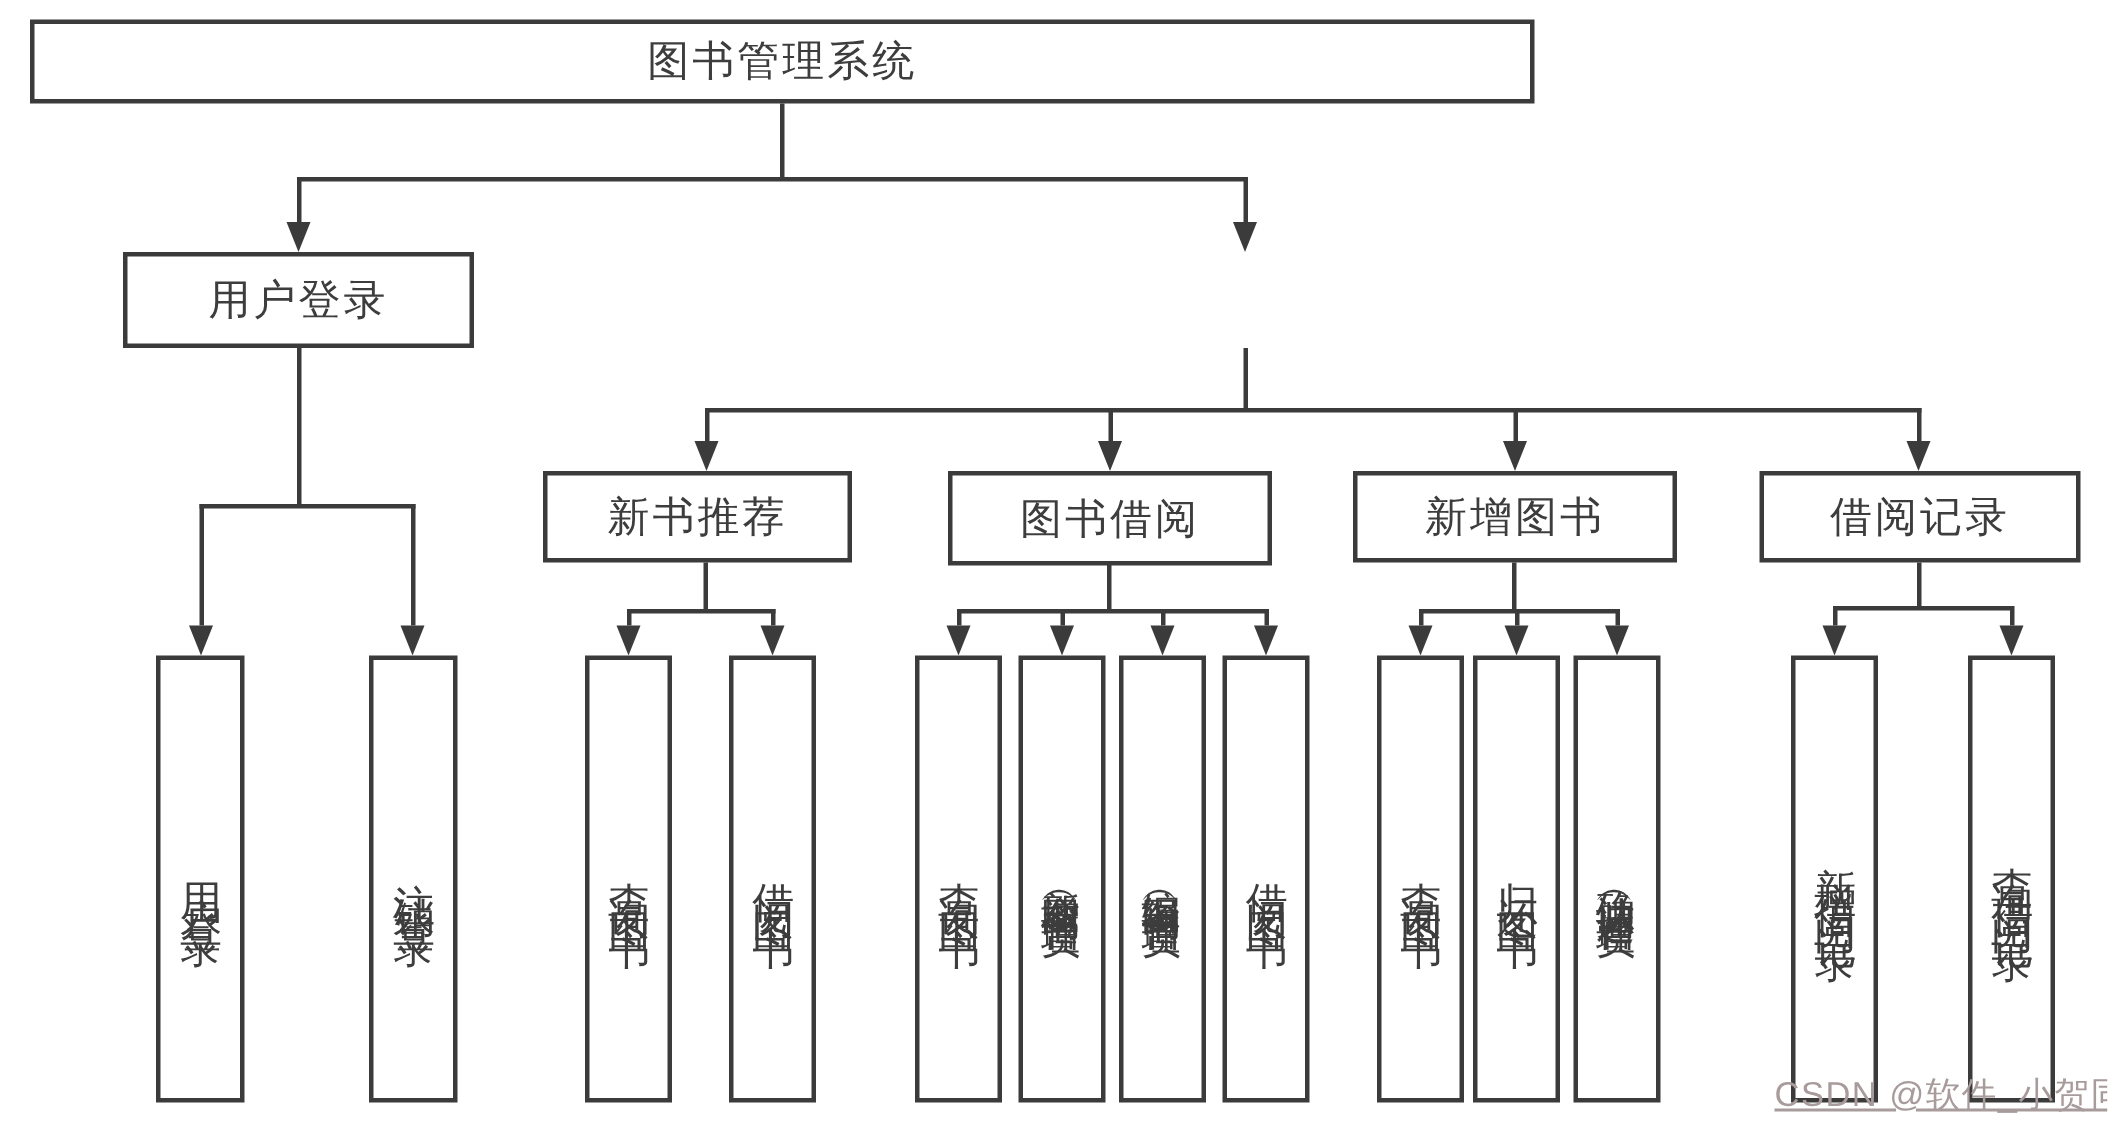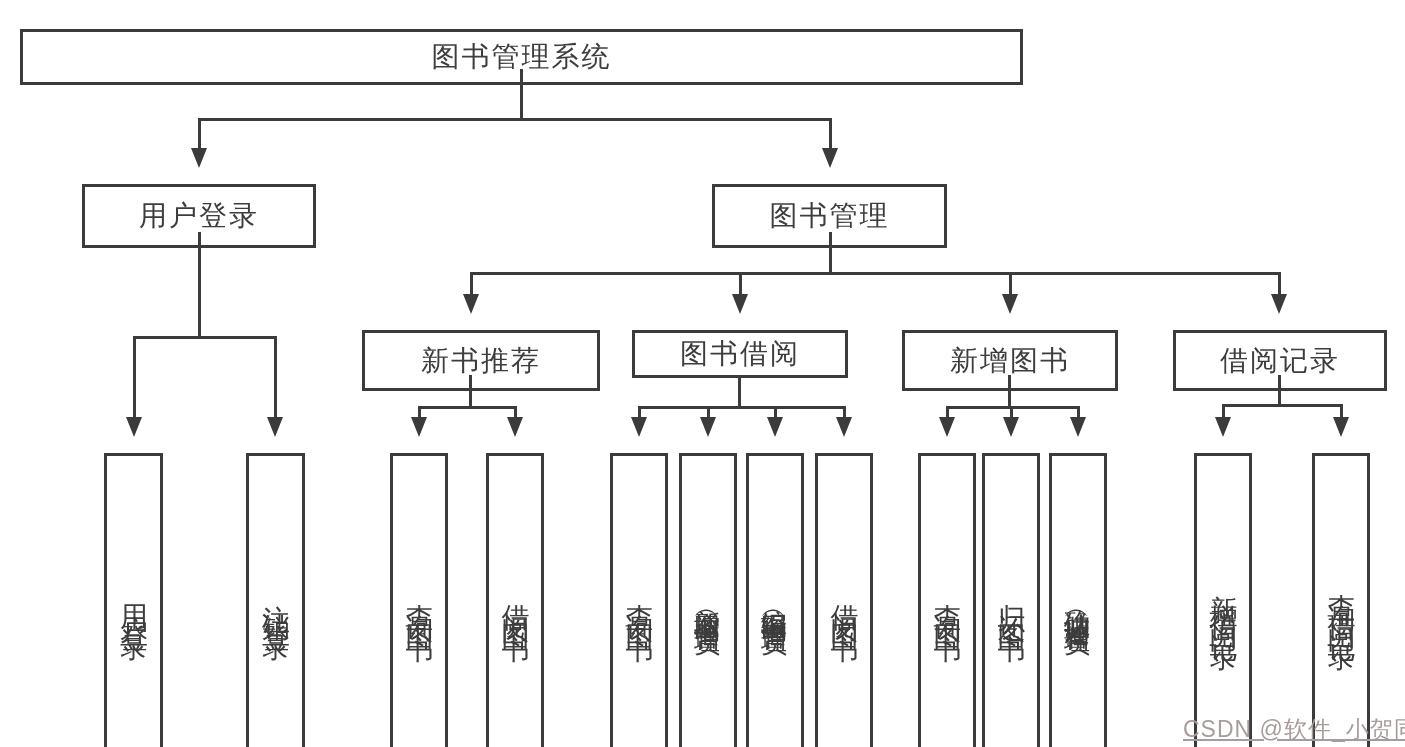--- a/index.html
+++ b/index.html
@@ -17,21 +17,20 @@
     overflow:hidden;
   }
   .box{
     position:absolute;
     border:3px solid var(--line);
     background:#fff;
     display:flex;align-items:center;justify-content:center;
     font-size:28px;
     letter-spacing:2px;
     color:var(--text);
-    margin-top:16px;
   }
   .leaf{
     top:437px;height:298px;
   }
   .vtext{
     writing-mode:vertical-rl;
     text-orientation:mixed;
     letter-spacing:10px;
     font-size:28px;
     letter-spacing:10px;
@@ -72,23 +71,20 @@
     <div class="vline" style="left:520px;top:69px;height:49px;"></div>
     <div class="hline" style="left:198px;top:118px;width:634px;"></div>
     <div class="vline" style="left:198px;top:118px;height:32px;"></div>
     <div class="arrowhead" style="left:191px;top:148px;"></div>
     <div class="vline" style="left:829px;top:118px;height:32px;"></div>
     <div class="arrowhead" style="left:822px;top:148px;"></div>
   </div>
 
   <div class="box" style="left:82px;top:168px;width:234px;height:64px;">
     <span>用户登录</span>
-  </div>
-  <div class="box" style="left:712px;top:168px;width:235px;height:64px;">
-    <span>图书管理</span>
   </div>
 
   <div>
     <div class="vline" style="left:198px;top:232px;height:104px;"></div>
     <div class="hline" style="left:133px;top:336px;width:144px;"></div>
     <div class="vline" style="left:133px;top:336px;height:81px;"></div>
     <div class="arrowhead" style="left:126px;top:417px;"></div>
     <div class="vline" style="left:274px;top:336px;height:81px;"></div>
     <div class="arrowhead" style="left:267px;top:417px;"></div>
   </div>
@@ -99,24 +95,24 @@
     <div class="vline" style="left:470px;top:272px;height:24px;"></div>
     <div class="arrowhead" style="left:463px;top:294px;"></div>
     <div class="vline" style="left:739px;top:272px;height:24px;"></div>
     <div class="arrowhead" style="left:732px;top:294px;"></div>
     <div class="vline" style="left:1009px;top:272px;height:24px;"></div>
     <div class="arrowhead" style="left:1002px;top:294px;"></div>
     <div class="vline" style="left:1278px;top:272px;height:24px;"></div>
     <div class="arrowhead" style="left:1271px;top:294px;"></div>
   </div>
 
-  <div class="box" style="left:362px;top:314px;width:238px;height:61px;">
+  <div class="box" style="left:362px;top:314px;width:206px;height:61px;">
     <span>新书推荐</span>
   </div>
-  <div class="box" style="left:632px;top:314px;width:216px;height:48px;">
+  <div class="box" style="left:632px;top:314px;width:216px;height:63px;">
     <span>图书借阅</span>
   </div>
   <div class="box" style="left:902px;top:314px;width:216px;height:61px;">
     <span>新增图书</span>
   </div>
   <div class="box" style="left:1173px;top:314px;width:214px;height:61px;">
     <span>借阅记录</span>
   </div>
 
   <div>

